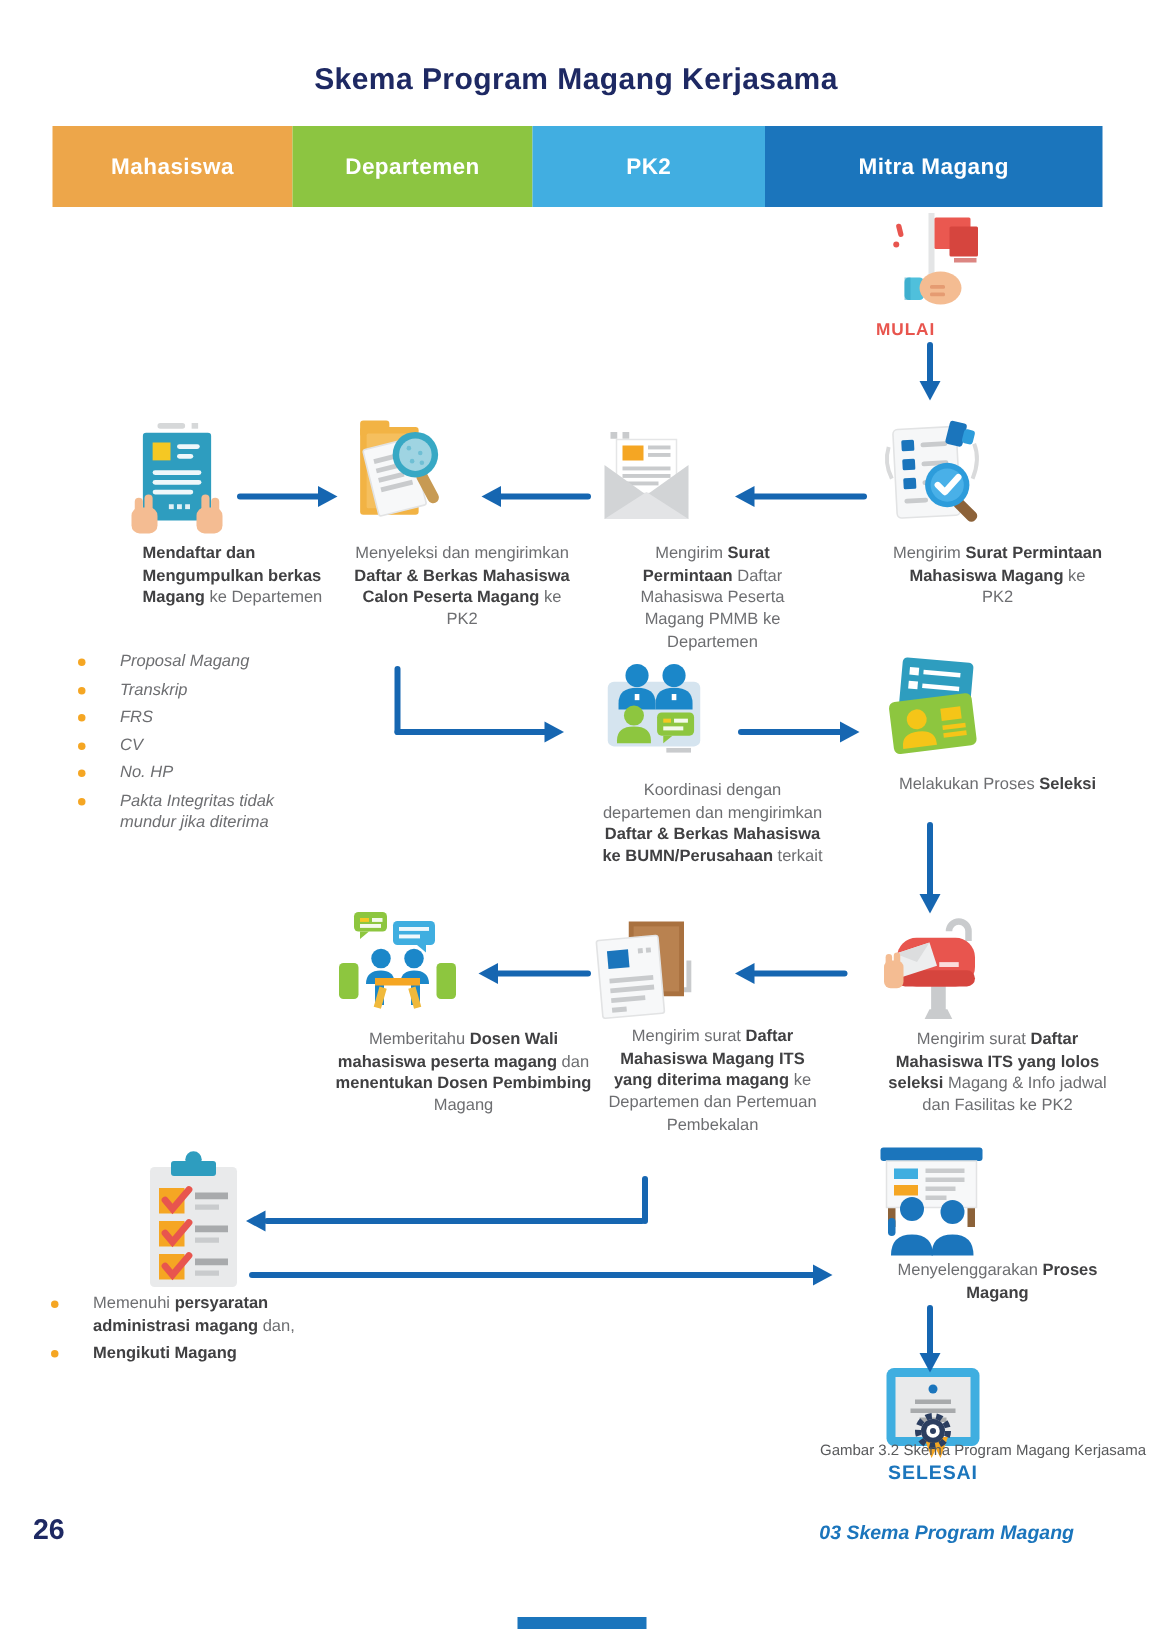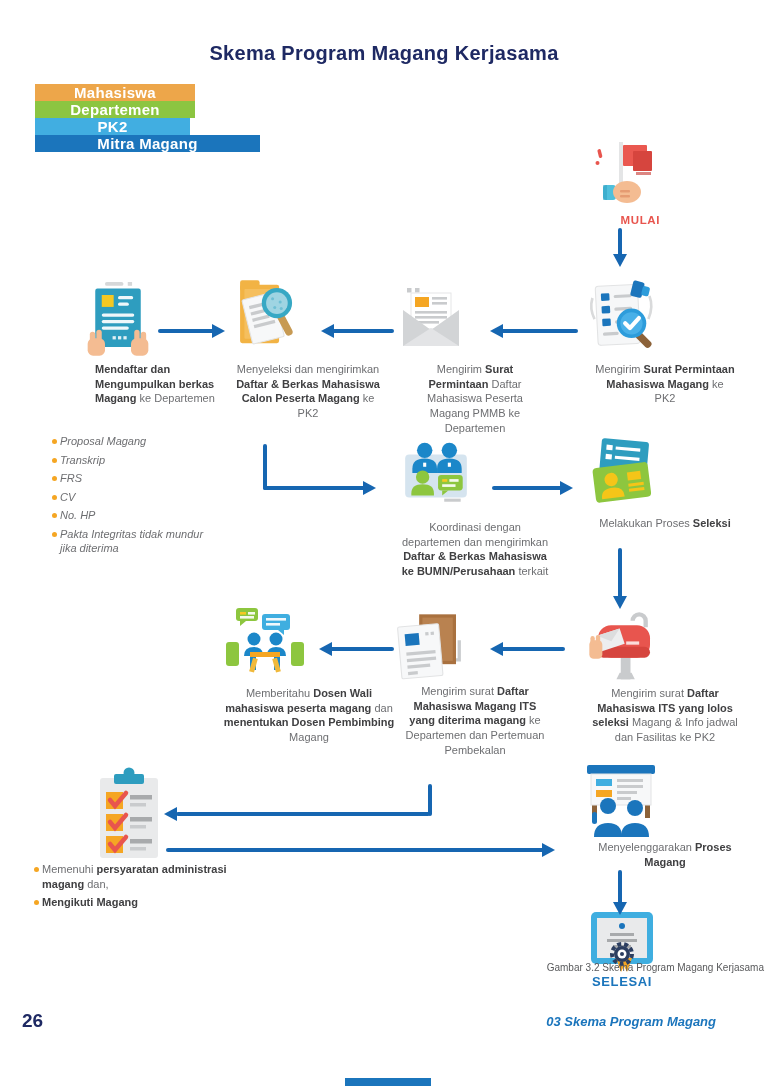--- a/index.html
+++ b/index.html
@@ -6,36 +6,36 @@
     --navy:#1E2963; --blue:#1B75BC; --lblue:#41AEE1; --green:#8CC541; --orange:#EDA64A;
     --arrow:#1666B1; --red:#E8554E; --dot:#F5A623; --tx:#6D6E71; --txb:#404042;
   }
   html,body{margin:0;padding:0;background:#fff;}
   #page{position:relative;width:768px;height:1086px;background:#fff;overflow:hidden;
         font-family:"Liberation Sans", sans-serif;}
   .abs{position:absolute;}
   
   .title{left:0;top:42px;width:768px;text-align:center;font-size:20px;font-weight:700;
          color:var(--navy);letter-spacing:.3px;}
-  .colbar{left:35px;top:84px;width:700px;height:38px;display:flex;flex-direction:column;}
+  .colbar{left:35px;top:84px;width:700px;height:54px;display:flex;}
   .colseg{display:flex;align-items:center;justify-content:center;color:#fff;
           font-size:15px;font-weight:700;letter-spacing:.3px;}
   .seg-0{width:160px;background:var(--orange);}
   .seg-1{width:160px;background:var(--green);}
   .seg-2{width:155px;background:var(--lblue);}
   .seg-3{width:225px;background:var(--blue);}
   
   .ntext{font-size:11px;line-height:1.34;color:var(--tx);text-align:center;margin-left:43px;}
   .ntext .seg-b{font-weight:700;color:var(--txb);}
   .left{text-align:left;}
-  .start-label{font-size:11.5px;font-weight:700;color:var(--red);text-align:right;letter-spacing:.6px;}
+  .start-label{font-size:11.5px;font-weight:700;color:var(--red);text-align:left;letter-spacing:.6px;}
   .end-label{font-size:13px;font-weight:700;color:var(--blue);text-align:center;letter-spacing:.6px;}
   
   ul.b-list{list-style:none;margin:0;padding:0;font-size:11px;line-height:1.32;color:var(--tx);}
-  ul.b-list li{display:flex;gap:3px;margin-bottom:4px;}
+  ul.b-list li{display:flex;gap:23px;margin-bottom:4px;}
   ul.b-list .dot{width:5px;height:5px;border-radius:50%;background:var(--dot);margin-top:5px;flex:none;}
   ul.b-list.italic{font-style:italic;}
   ul.b-list .seg-b{font-weight:700;color:var(--txb);margin-top:27px;}
   
   .hline{position:absolute;height:4px;background:var(--arrow);border-radius:2px;}
   .vline{position:absolute;width:4px;background:var(--arrow);border-radius:2px;}
   .ah-r{position:absolute;width:0;height:0;border-top:7px solid transparent;
         border-bottom:7px solid transparent;border-left:13px solid var(--arrow);}
   .ah-l{position:absolute;width:0;height:0;border-top:7px solid transparent;
         border-bottom:7px solid transparent;border-right:13px solid var(--arrow);}

